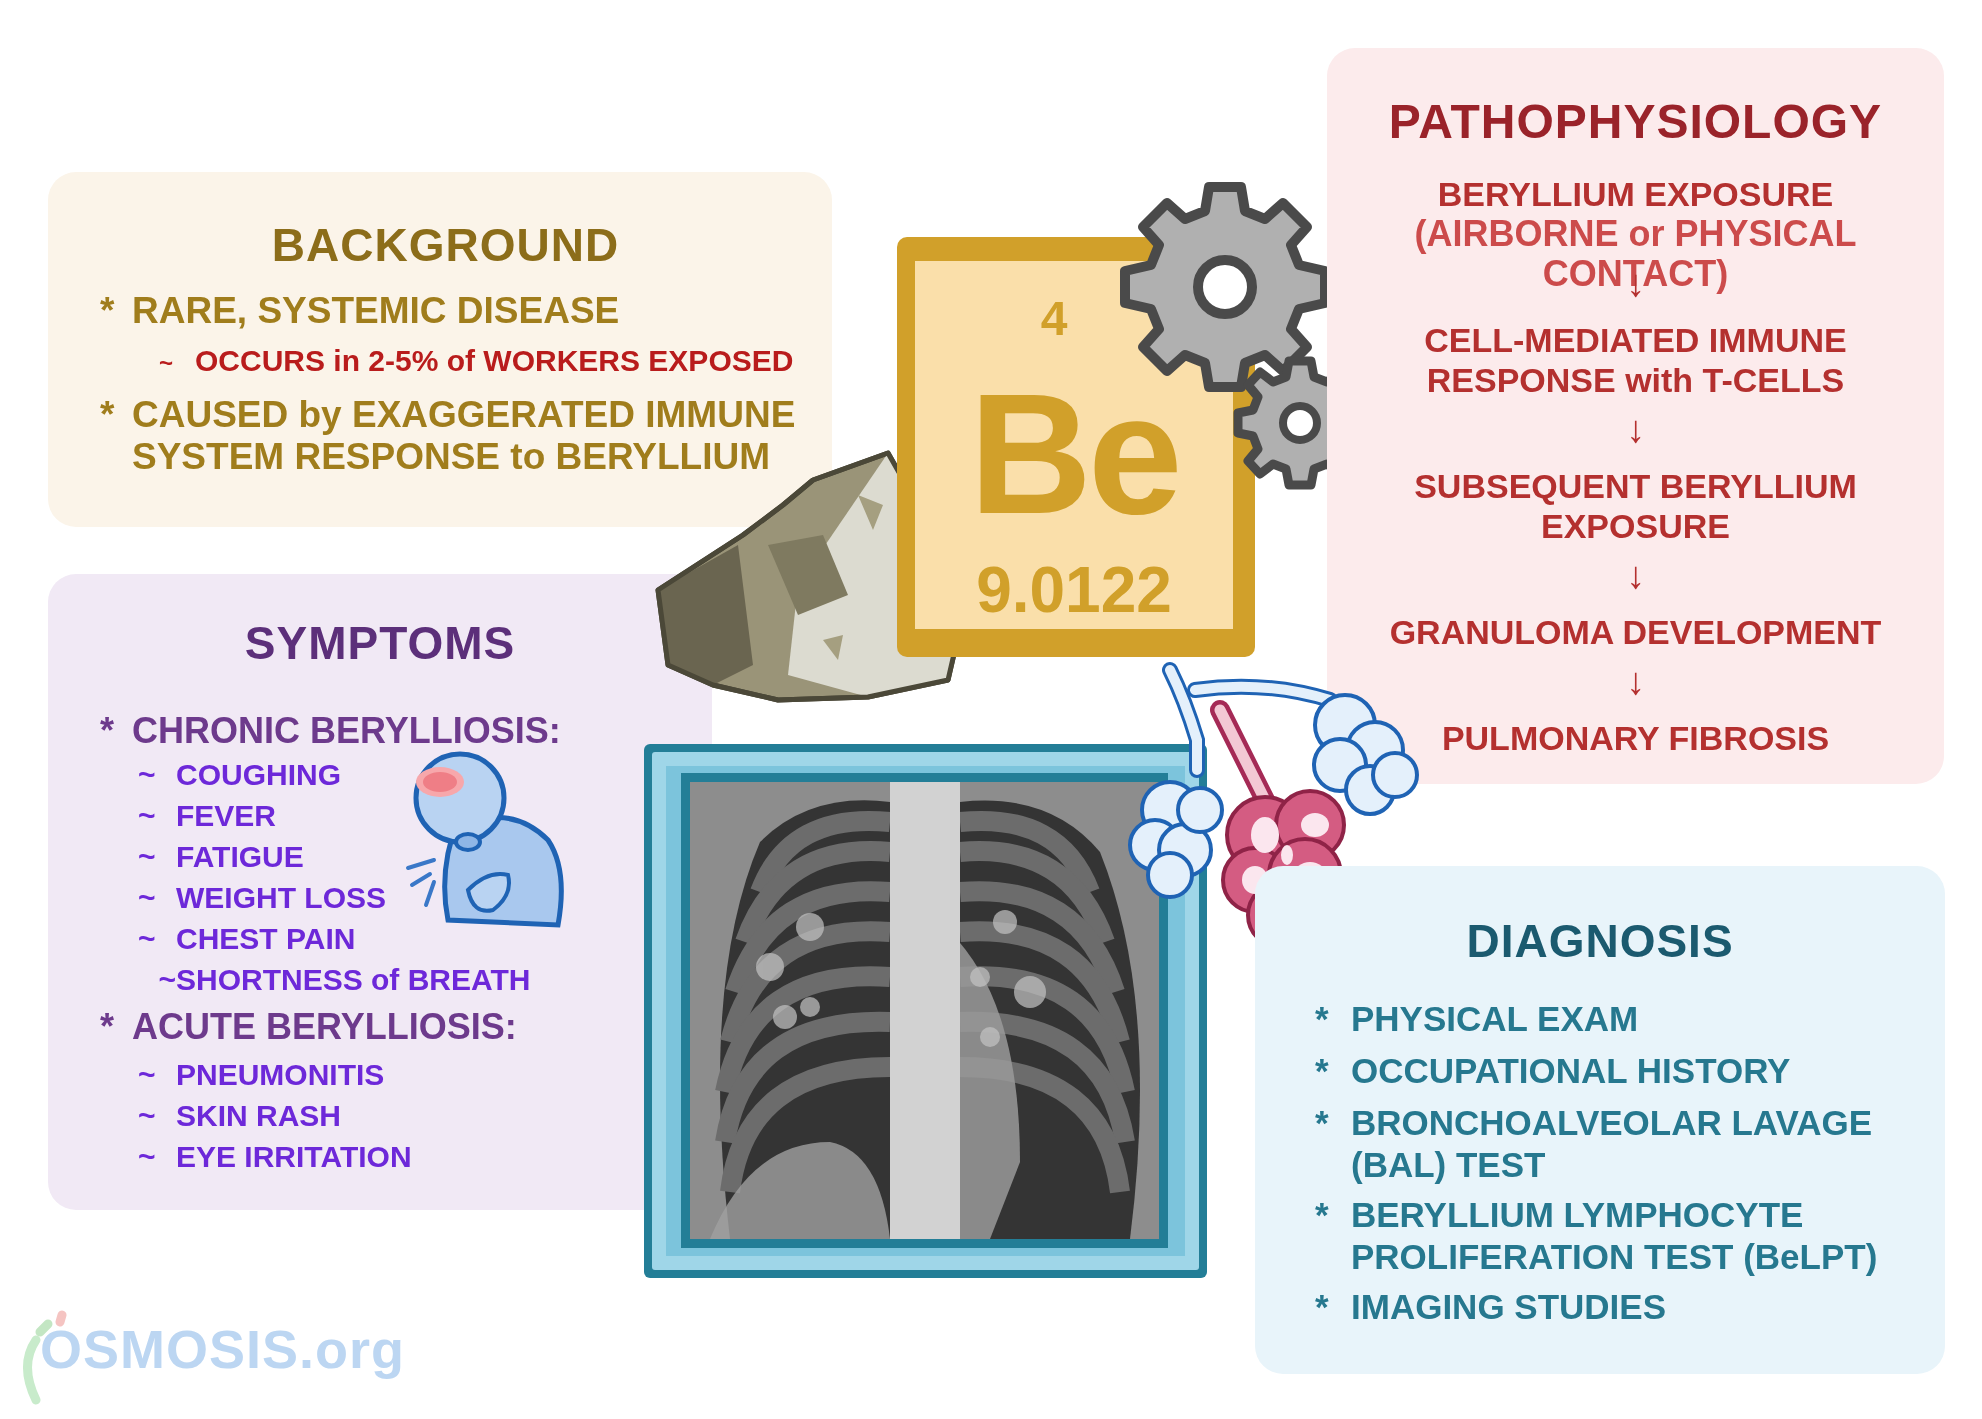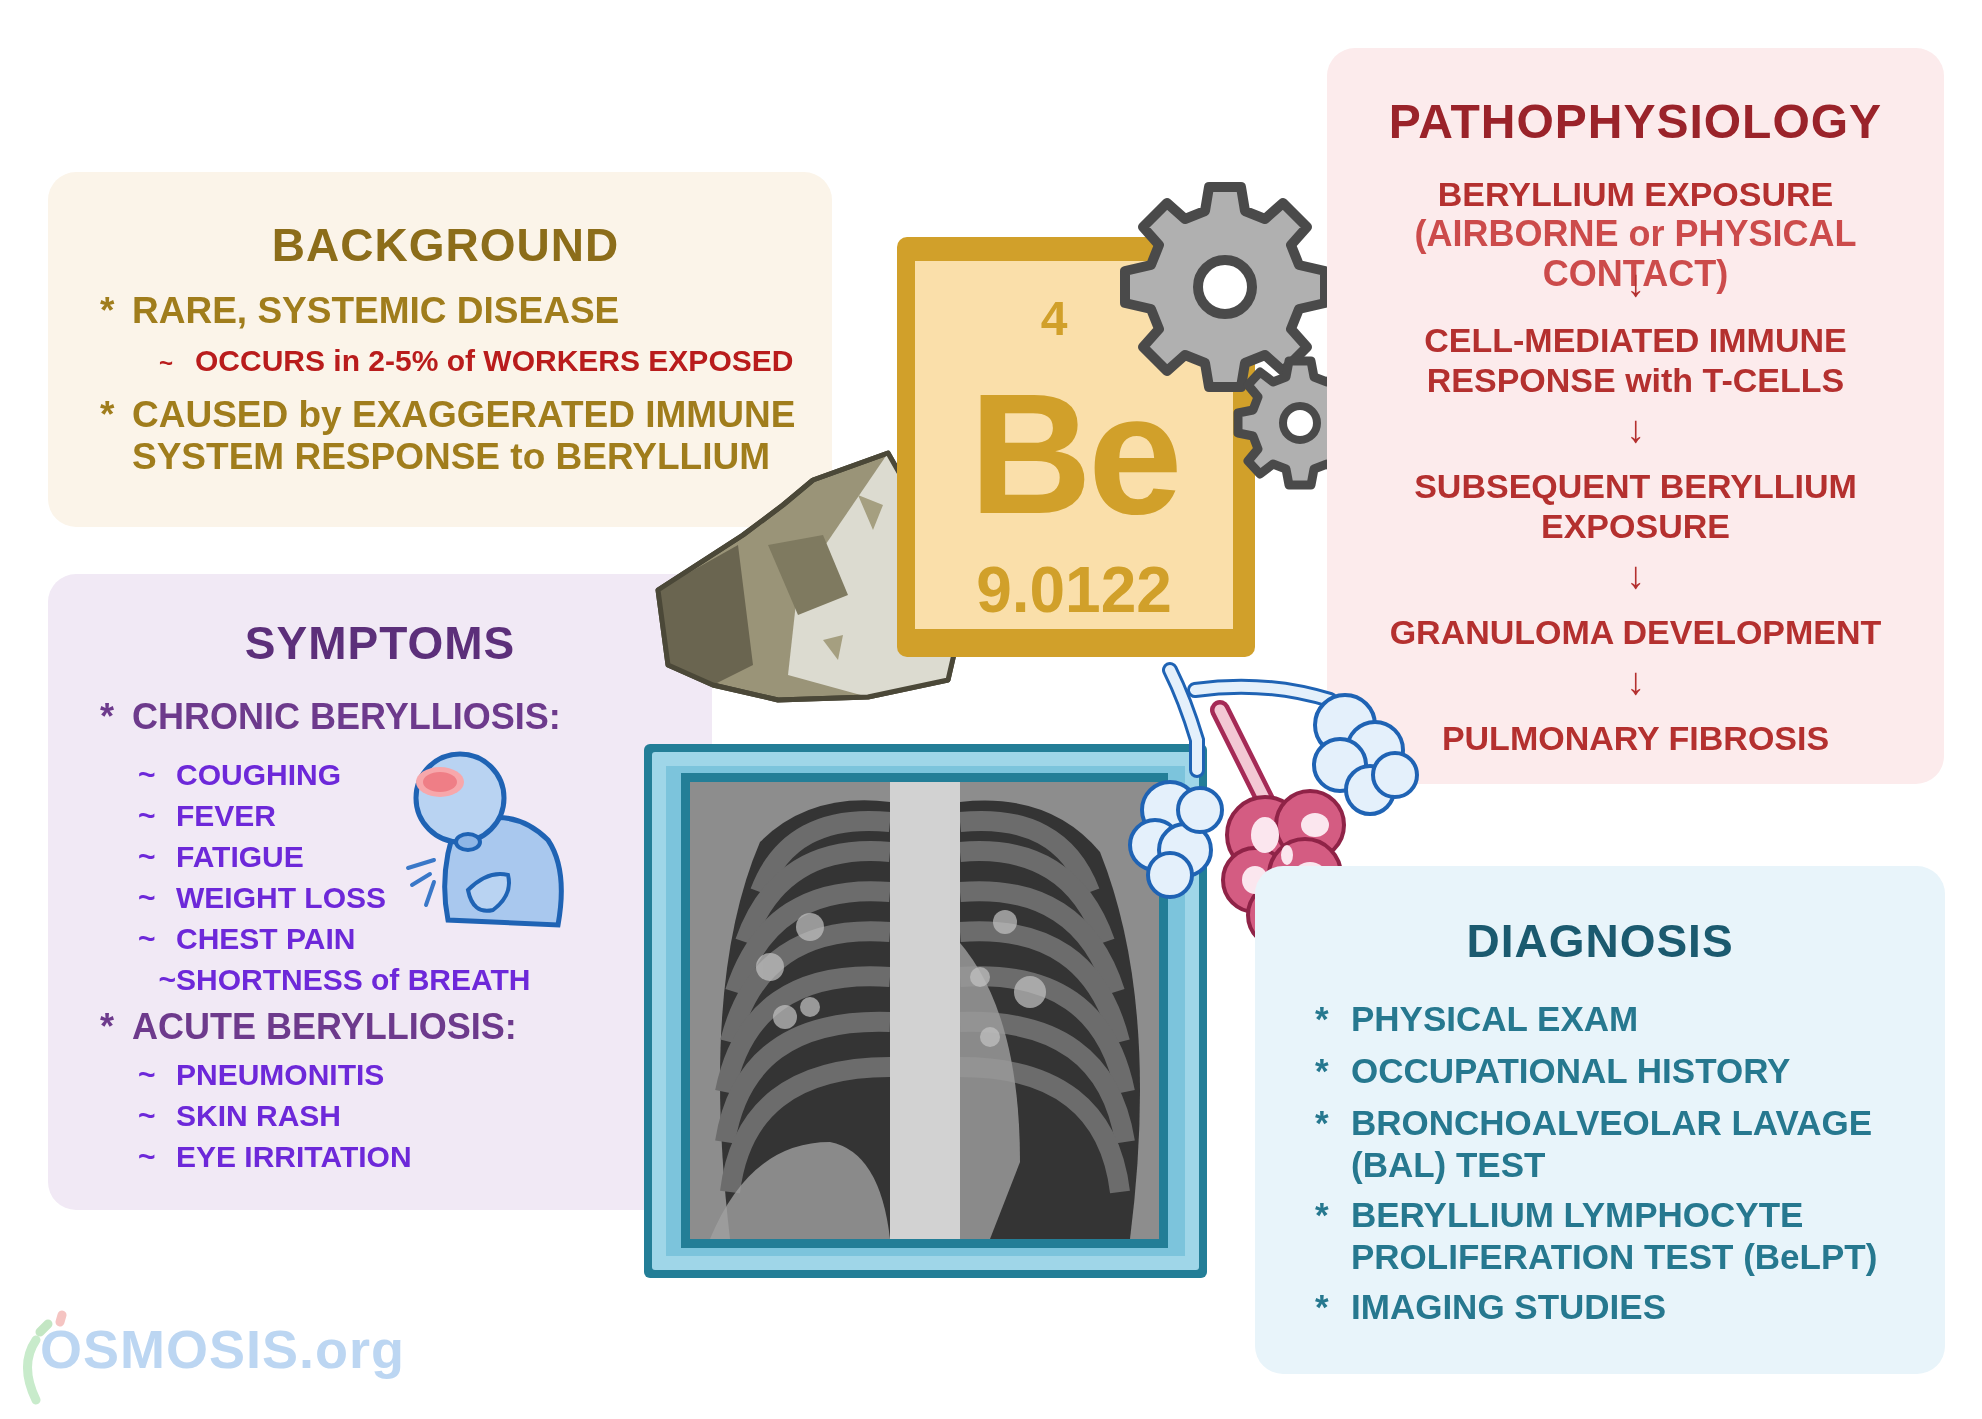--- a/index.html
+++ b/index.html
@@ -69,21 +69,21 @@
   </div>
   <div class="item ln" style="top:222px;">
     <span class="bul">*</span><span>CAUSED by EXAGGERATED IMMUNE</span>
   </div>
   <div class="item ln" style="top:264px; left:84px;">SYSTEM RESPONSE to BERYLLIUM</div>
 </div>
 
 <div class="panel" id="sym-panel">
   <div class="ttl">SYMPTOMS</div>
 
-  <div class="hd ln" style="top:122px;">
+  <div class="hd ln" style="top:136px;">
     <span class="bul">*</span><span>CHRONIC BERYLLIOSIS:</span>
   </div>
   <div class="sb ln" style="top:184px;"><span class="tl">~</span><span>COUGHING</span></div>
   <div class="sb ln" style="top:225px;"><span class="tl">~</span><span>FEVER</span></div>
   <div class="sb ln" style="top:266px;"><span class="tl">~</span><span>FATIGUE</span></div>
   <div class="sb ln" style="top:307px;"><span class="tl">~</span><span>WEIGHT LOSS</span></div>
   <div class="sb ln" style="top:348px;"><span class="tl">~</span><span>CHEST PAIN</span></div>
   <div class="sb ln" style="top:389px;text-align:right;"><span class="tl">~</span><span>SHORTNESS of BREATH</span></div>
 
   <div class="hd ln" style="top:432px;">

